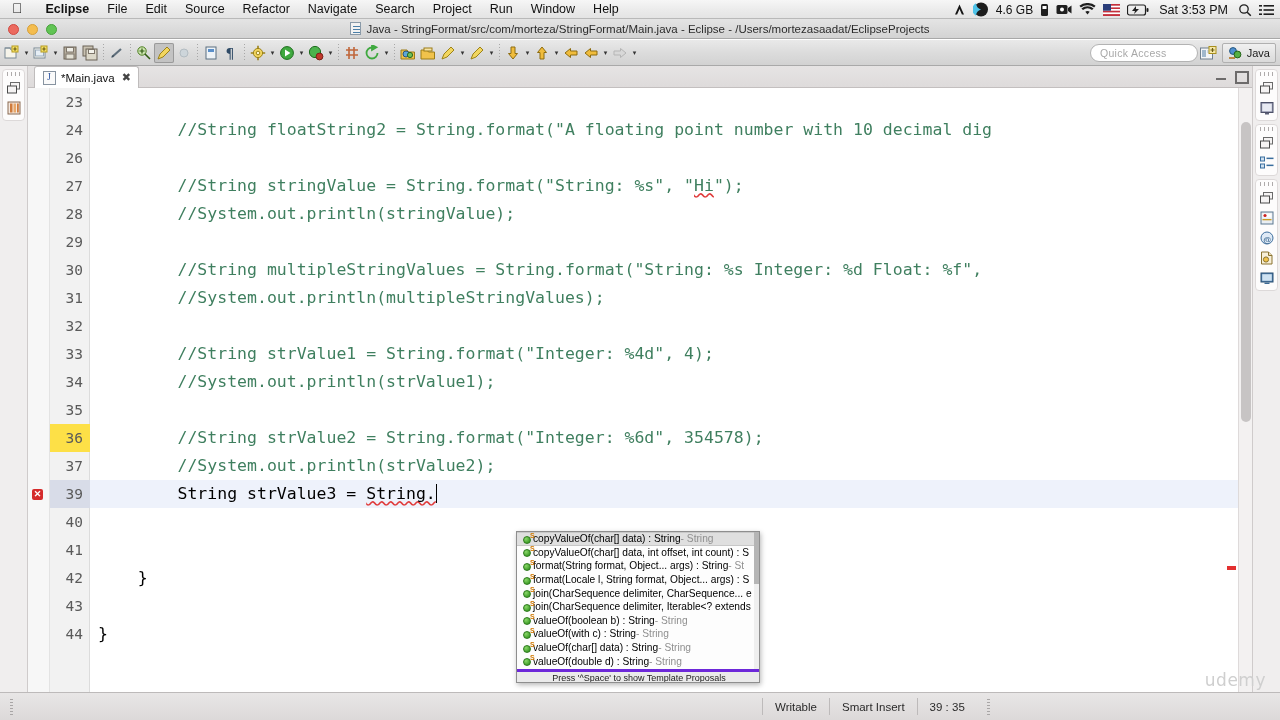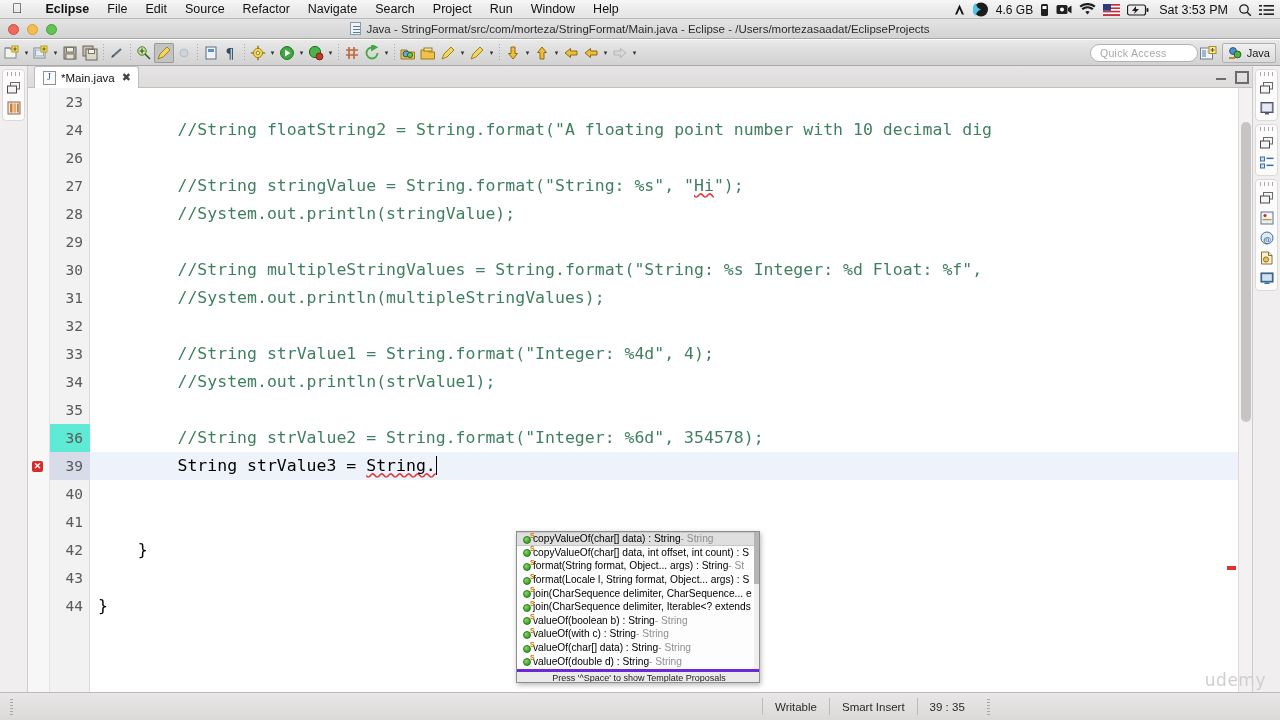--- a/index.html
+++ b/index.html
@@ -154,21 +154,21 @@
     background: #c7c4c4; border-radius: 5px;
   }
   .overview-err {
     position: absolute; right: 16px; top: 478px; width: 9px; height: 4px; background: #e33030;
   }
 
   .code-lines { position: absolute; left: 0; top: 0; width: 1210px; height: 604px; }
   .cl { position: relative; height: 28px; display: flex; align-items: flex-end; }
   .cl.active .ln-num-cell { background: #d8dce8; }
   .cl.active .code-text-cell { background: #eef2fb; }
-  .cl.bp .ln-num-cell { background: #5eead4; }
+  .cl.bp .ln-num-cell { background: #fde047; }
   .mk-cell { width: 22px; height: 28px; position: relative; flex: 0 0 22px; }
   .err-marker {
     position: absolute; left: 4px; top: 9px; width: 11px; height: 11px;
     background: #d52b2b; border-radius: 2px; color: #fff;
     font-size: 9px; line-height: 11px; text-align: center; font-weight: bold;
   }
   .ln-num-cell {
     width: 40px; flex: 0 0 40px; height: 28px; text-align: right; padding-right: 7px;
     font-family: "DejaVu Sans Mono", monospace; font-size: 14.5px; color: #5a5a5a;
     line-height: 28px;
@@ -713,20 +713,25 @@
           <span class="ln-num-cell">35</span>
           <span class="code-text-cell cm"></span>
         </div>
 
         <div class="cl bp">
           <span class="mk-cell"></span>
           <span class="ln-num-cell">36</span>
           <span class="code-text-cell cm">        //String strValue2 = String.format("Integer: %6d", 354578);</span>
         </div>
 
+        <div class="cl">
+          <span class="mk-cell"></span>
+          <span class="ln-num-cell">37</span>
+          <span class="code-text-cell cm">        //System.out.println(strValue2);</span>
+        </div>
 
 
         <div class="cl active">
           <span class="mk-cell">
             <span class="err-marker">✕</span>
           </span>
           <span class="ln-num-cell">39</span>
           <span class="code-text-cell pl"><span>        String strValue3 = </span><span class="sq">String.</span><span class="caret"></span></span>
         </div>
 

